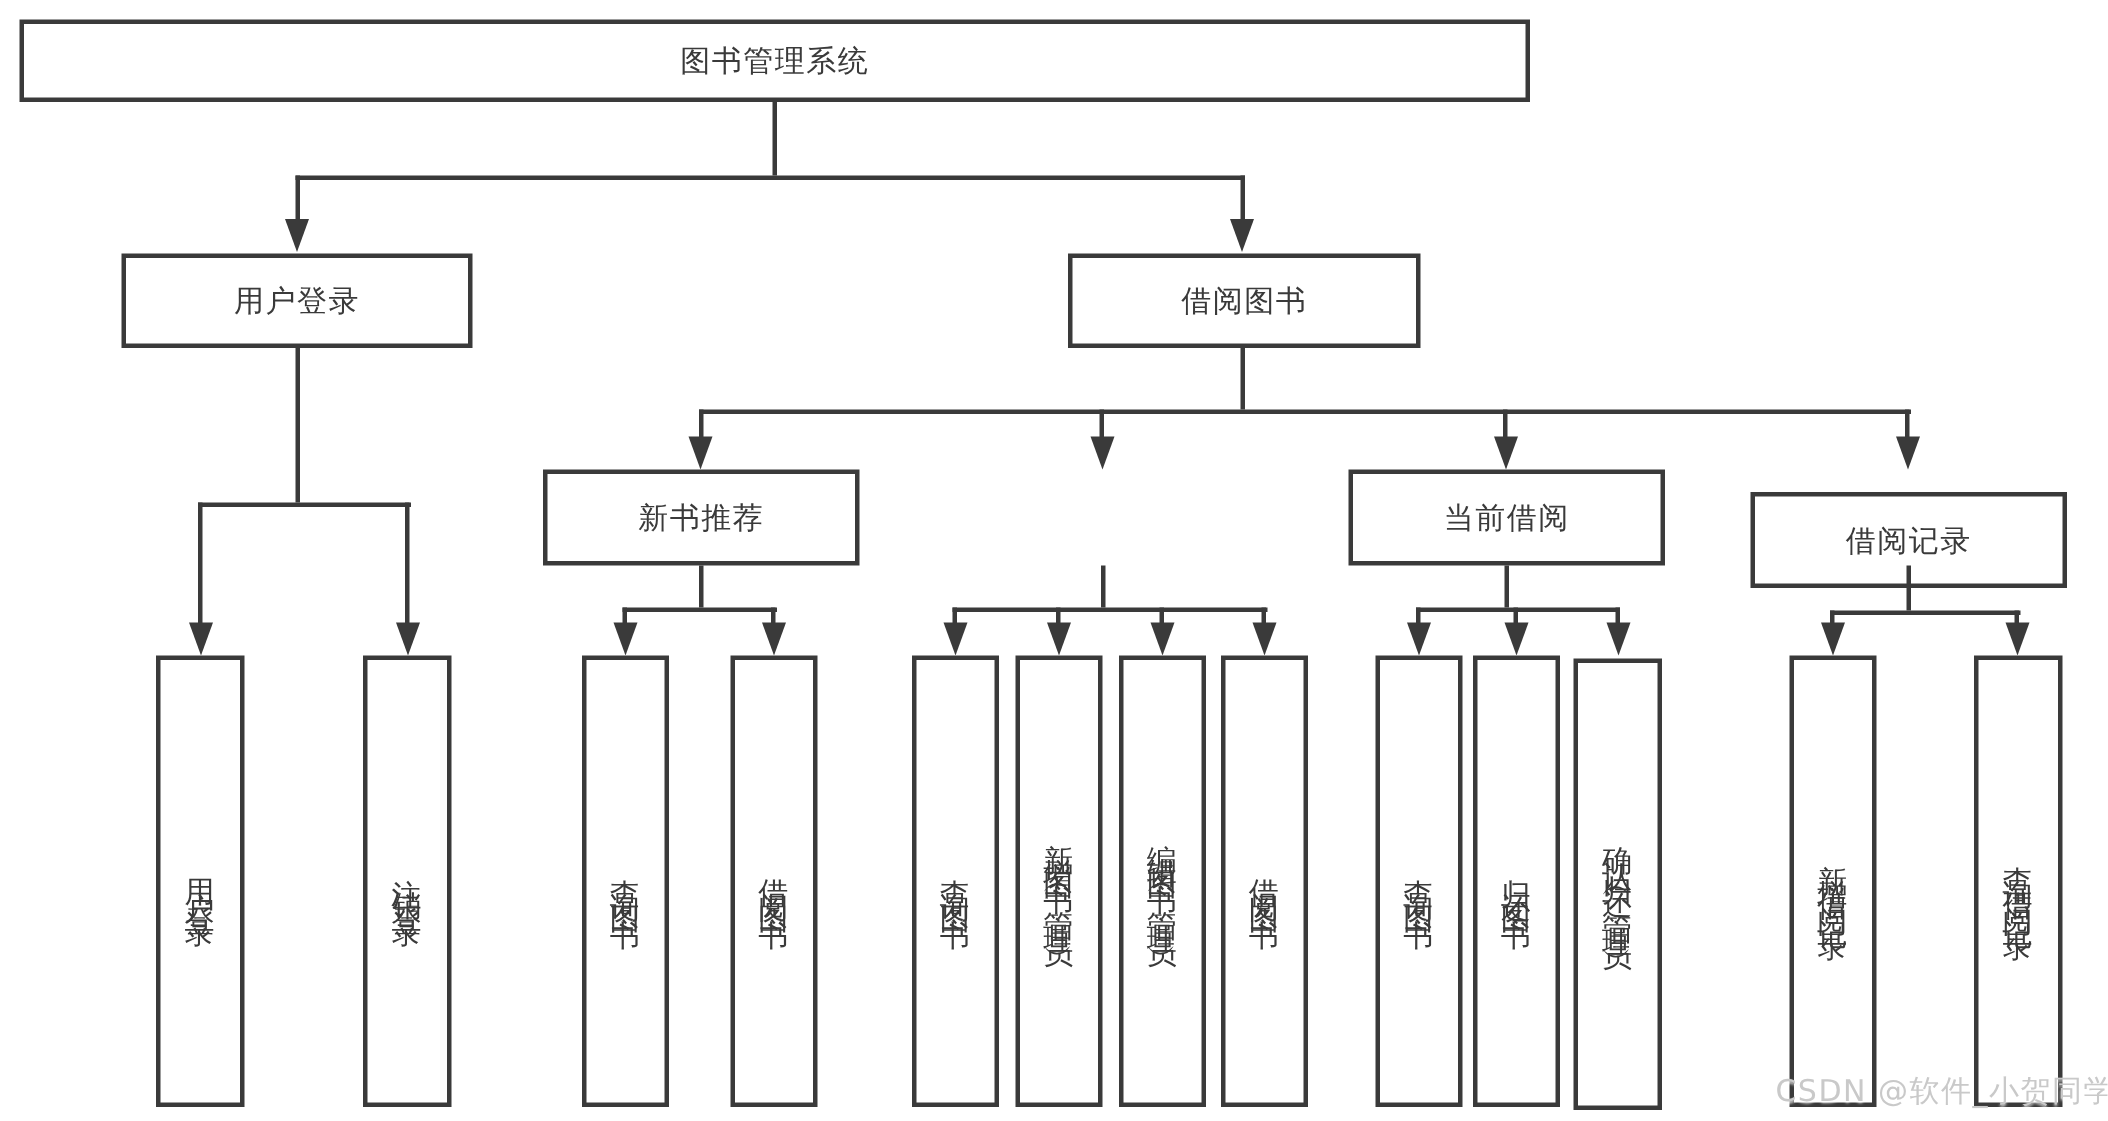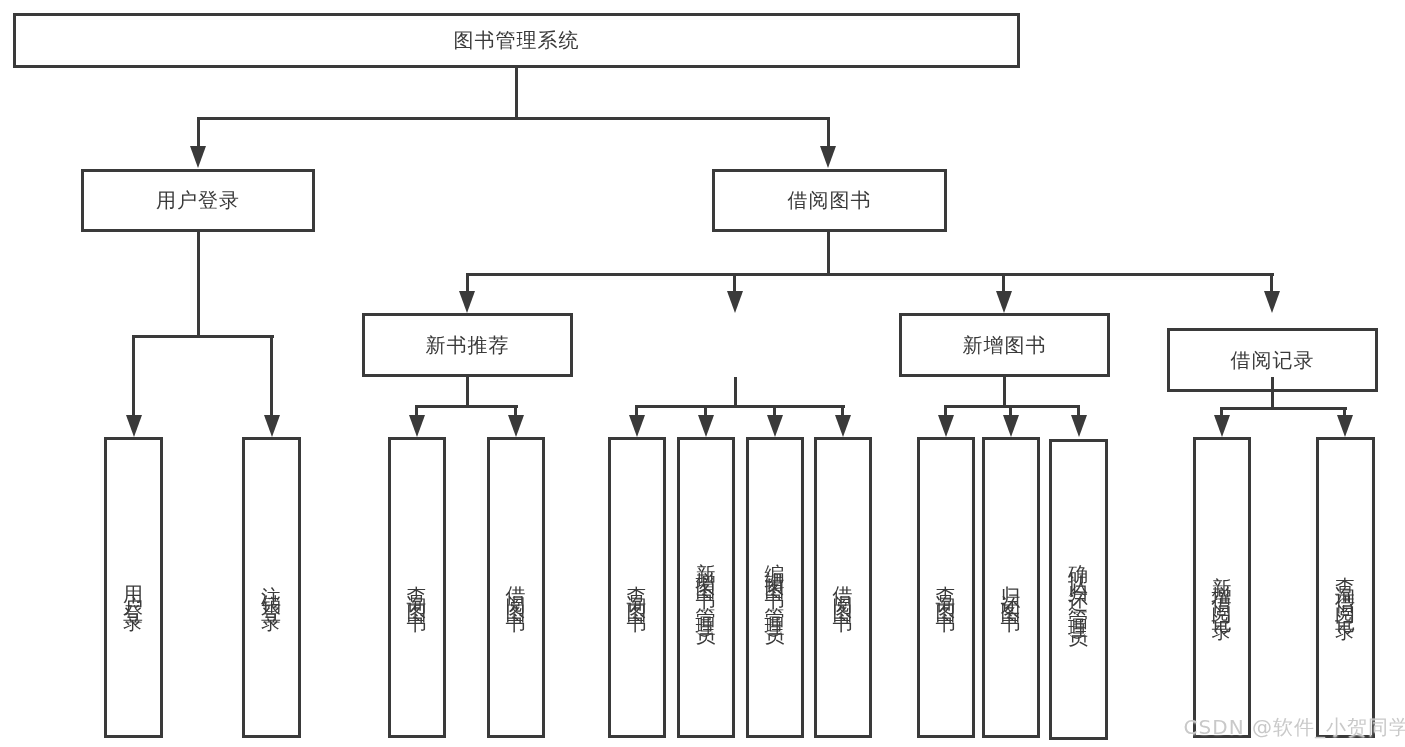--- a/index.html
+++ b/index.html
@@ -74,21 +74,21 @@
   <div class="head" style="left:727px; top:291px;"></div>
   <div class="line" style="left:1002px; top:273px; width:3px; height:20px;"></div>
   <div class="head" style="left:996px; top:291px;"></div>
   <div class="line" style="left:1270px; top:273px; width:3px; height:20px;"></div>
   <div class="head" style="left:1264px; top:291px;"></div>
 
   <div class="box" style="left:362px; top:313px; width:211px; height:64px;">
     <span class="hlabel">新书推荐</span>
   </div>
   <div class="box" style="left:899px; top:313px; width:211px; height:64px;">
-    <span class="hlabel">新增图书</span>
+    <span class="hlabel">当前借阅</span>
   </div>
   <div class="box" style="left:1167px; top:328px; width:211px; height:64px;">
     <span class="hlabel">借阅记录</span>
   </div>
 
   <div class="line" style="left:466px; top:377px; width:3px; height:28px;"></div>
   <div class="line" style="left:415px; top:405px; width:103px; height:3px;"></div>
   <div class="line" style="left:415px; top:405px; width:3px; height:14px;"></div>
   <div class="head" style="left:409px; top:415px;"></div>
   <div class="line" style="left:514px; top:405px; width:3px; height:14px;"></div>

